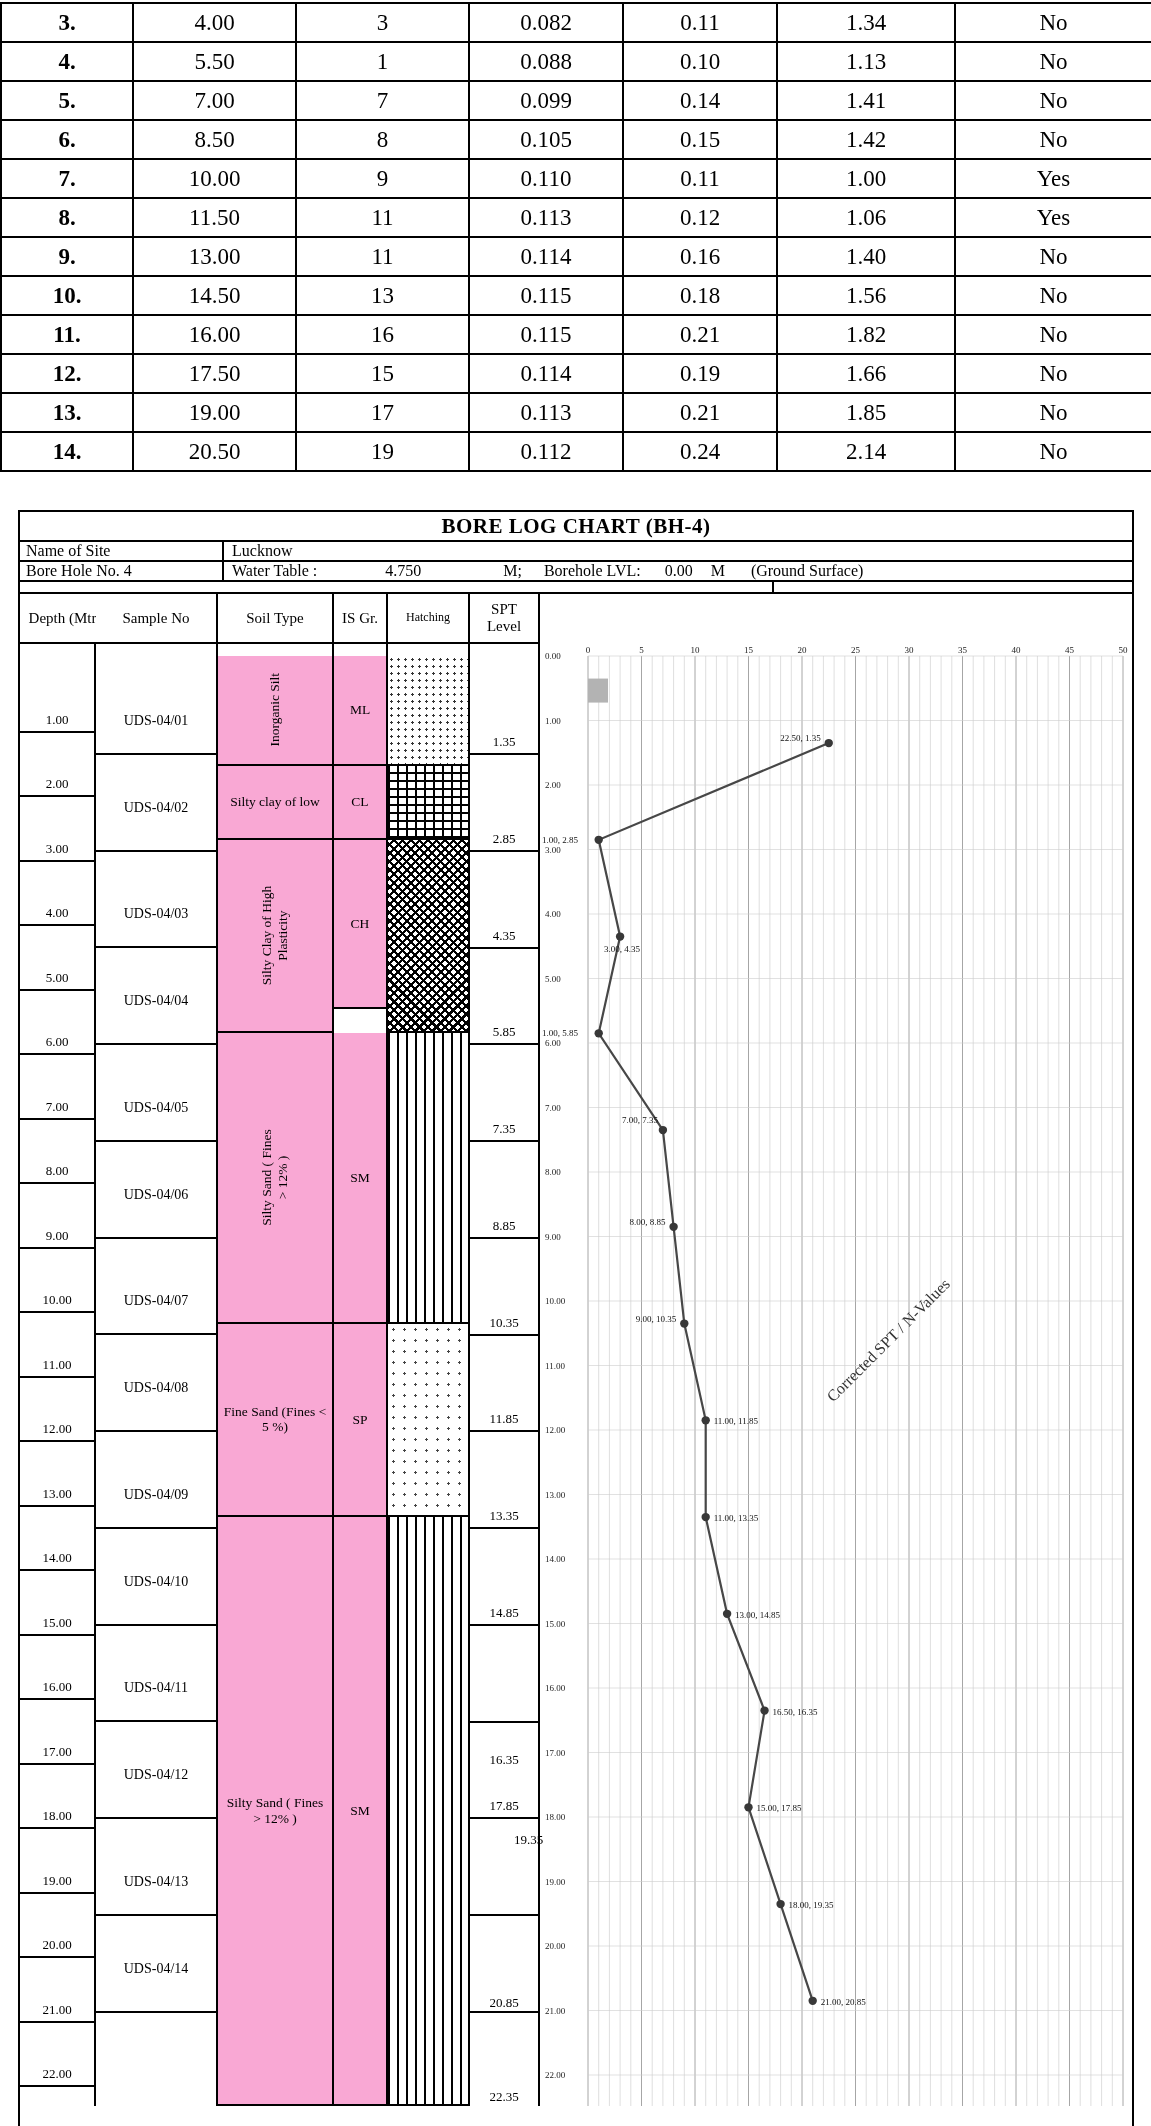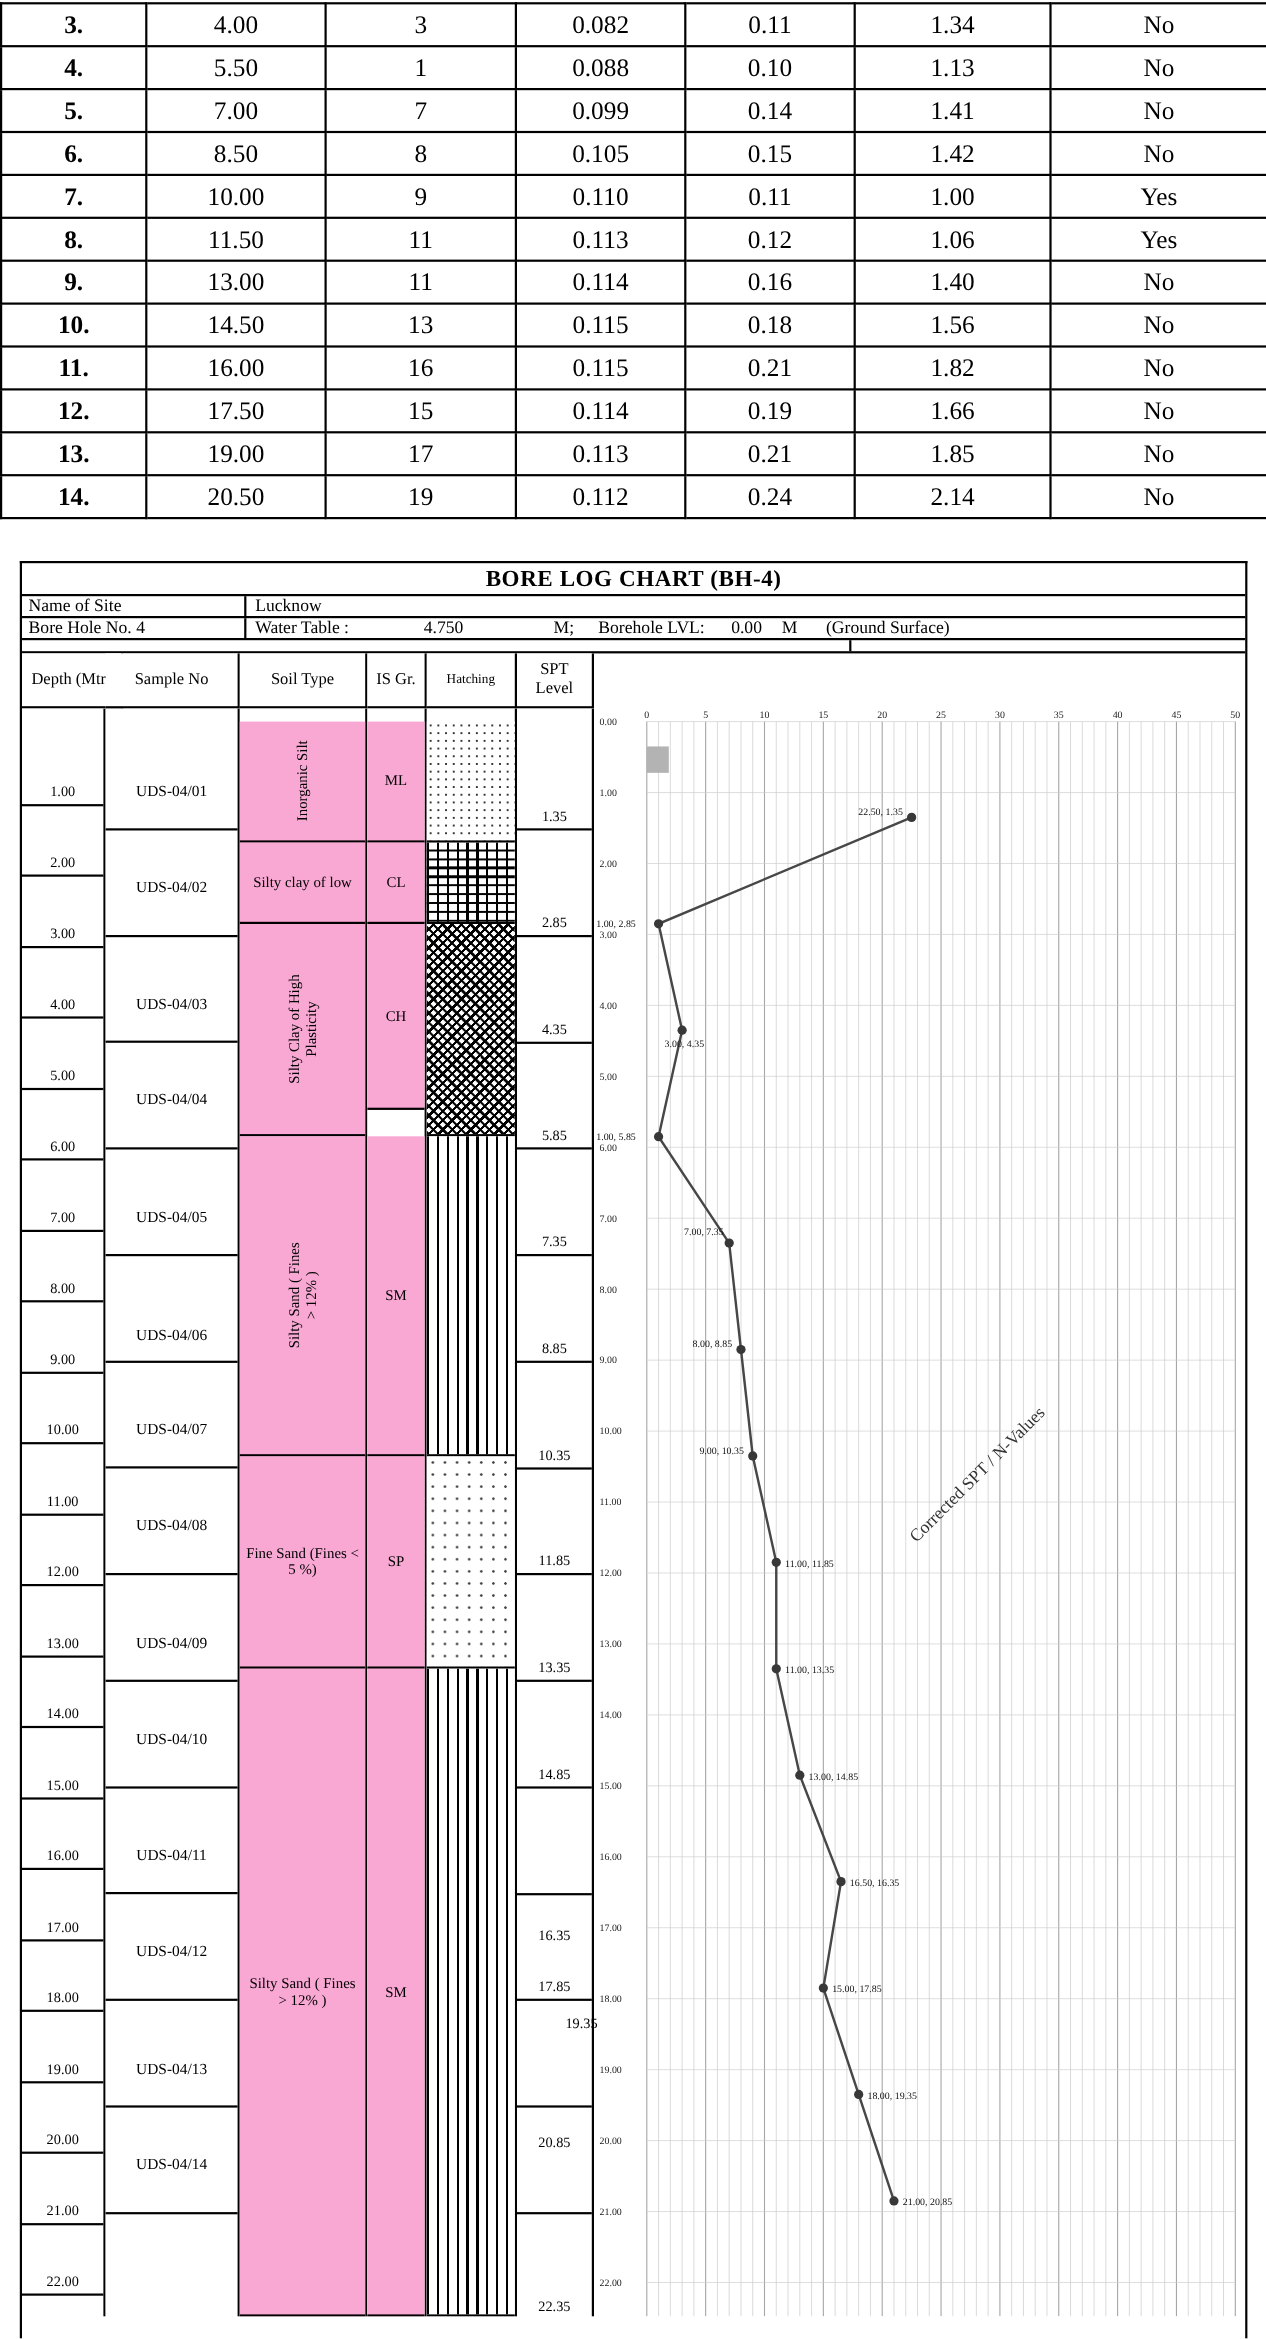--- a/index.html
+++ b/index.html
@@ -275,21 +275,21 @@
         <div class="tickline" style="top: 1376.5px;"></div>
         <div class="dlab" style="top: 1422px;">22.00</div>
         <div class="tickline" style="top: 1441px;"></div>
       </div>
     <div class="bcol" style="left:76px;width:122px">
         <div class="samplelab" style="top: 68.5px;">UDS-04/01</div>
         <div class="samplelab" style="top: 155.575px;">UDS-04/02</div>
         <div class="samplelab" style="top: 262px;">UDS-04/03</div>
         <div class="samplelab" style="top: 349.075px;">UDS-04/04</div>
         <div class="samplelab" style="top: 455.5px;">UDS-04/05</div>
-        <div class="samplelab" style="top: 563px; text-align: center;">UDS-04/06</div>
+        <div class="samplelab" style="top: 543px; text-align: center;">UDS-04/06</div>
         <div class="samplelab" style="top: 649px;">UDS-04/07</div>
         <div class="samplelab" style="top: 736.075px;">UDS-04/08</div>
         <div class="samplelab" style="top: 842.5px;">UDS-04/09</div>
         <div class="samplelab" style="top: 929.575px;">UDS-04/10</div>
         <div class="samplelab" style="top: 1036px;">UDS-04/11</div>
         <div class="samplelab" style="top: 1123.08px;">UDS-04/12</div>
         <div class="samplelab" style="top: 1229.5px;">UDS-04/13</div>
         <div class="samplelab" style="top: 1316.58px;">UDS-04/14</div>
         <div class="sep" style="top: 108.75px;"></div>
         <div class="sep" style="top: 205.5px;"></div>
@@ -374,21 +374,21 @@
         <div class="dlab" style="top: 864.075px;">13.35</div>
         <div class="tickline" style="top: 883.075px;"></div>
         <div class="dlab" style="top: 960.825px;">14.85</div>
         <div class="tickline" style="top: 979.825px;"></div>
         <div class="dlab" style="top: 1108px;">16.35</div>
         <div class="tickline" style="top: 1076.58px;"></div>
         <div class="dlab" style="top: 1154.33px;">17.85</div>
         <div class="tickline" style="top: 1173.33px;"></div>
         <div class="dlab" style="top: 1188px; padding-left: 44px;">19.35</div>
         <div class="tickline" style="top: 1270.08px;"></div>
-        <div class="dlab" style="top: 1296px;">20.85</div>
+        <div class="dlab" style="top: 1351px;">20.85</div>
         <div class="tickline" style="top: 1366.83px;"></div>
         <div class="dlab" style="top: 1444.58px;">22.35</div>
       </div>
     <svg class="chart-svg" style="left:520px" width="592" height="1462" viewBox="0 0 592 1462">
         <line x1="48" y1="12" x2="48" y2="1462" stroke="#a6a6a6" stroke-width="1"></line>
         <line x1="58.7" y1="12" x2="58.7" y2="1462" stroke="#c7c7c7" stroke-width="0.6"></line>
         <line x1="69.4" y1="12" x2="69.4" y2="1462" stroke="#c7c7c7" stroke-width="0.6"></line>
         <line x1="80.1" y1="12" x2="80.1" y2="1462" stroke="#c7c7c7" stroke-width="0.6"></line>
         <line x1="90.8" y1="12" x2="90.8" y2="1462" stroke="#c7c7c7" stroke-width="0.6"></line>
         <line x1="101.5" y1="12" x2="101.5" y2="1462" stroke="#a6a6a6" stroke-width="1"></line>

